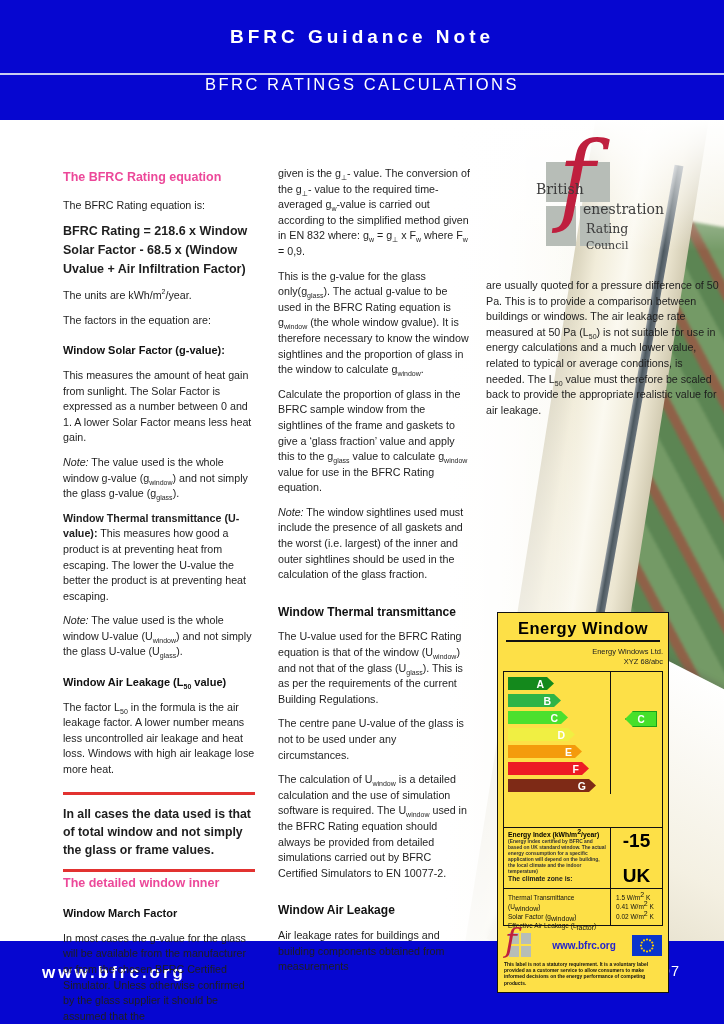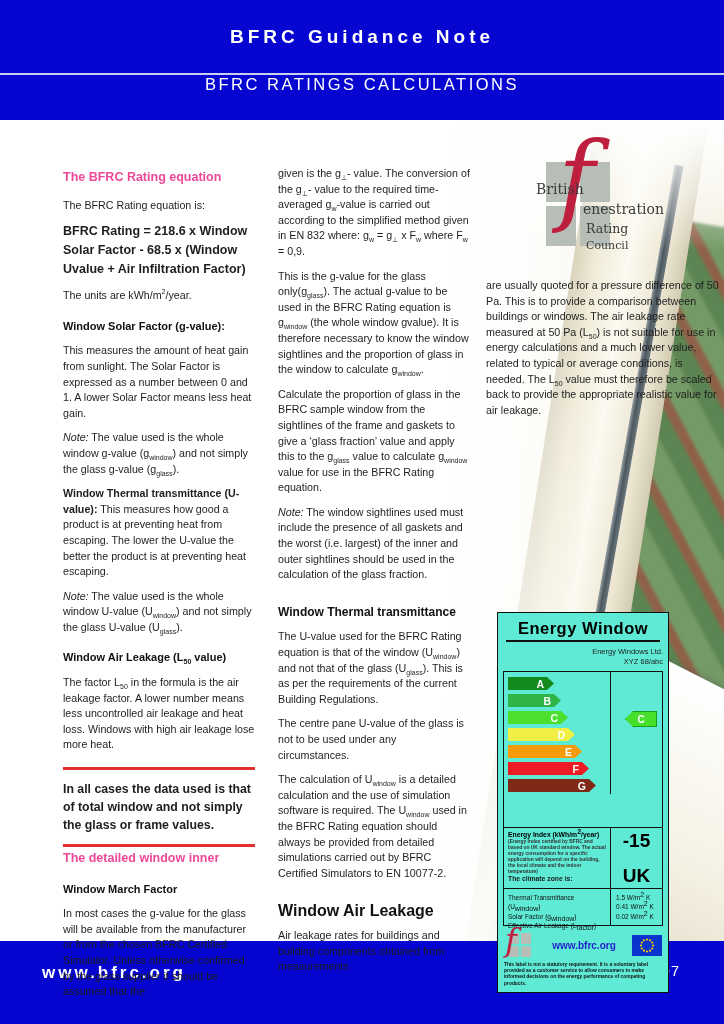--- a/index.html
+++ b/index.html
@@ -54,21 +54,21 @@
   .lg-squares div{background:#b7bdb7;}
   .lg-f{position:absolute;left:24px;top:-20px;font-family:"DejaVu Serif",serif;font-style:italic;
         font-size:100px;line-height:100px;color:#bf1f3e;z-index:2;}
   .lg-word{position:absolute;font-family:"DejaVu Serif",serif;color:#3c3c3c;z-index:3;}
   .lg-british{left:2px;top:34px;font-size:14px;}
   .lg-fen{left:49px;top:54px;font-size:14px;color:#3c3c3c;}
   .lg-rating{left:52px;top:73px;font-size:12.5px;}
   .lg-council{left:52px;top:90px;font-size:11px;}
 
   
-  .energy-label{position:absolute;left:497px;top:492px;width:172px;background:#5eead4;
+  .energy-label{position:absolute;left:497px;top:492px;width:172px;background:#fde047;
                 border:1px solid #111;z-index:5;padding:6px 5px 5px;box-sizing:border-box;}
   .el-title{font-size:16.5px;font-weight:bold;text-align:center;letter-spacing:.5px;color:#000;}
   .el-underline{height:2px;background:#111;margin:2px 3px 5px;}
   .el-company,.el-product{text-align:right;font-size:7.5px;line-height:9.5px;color:#222;}
   .el-table{border:1px solid #111;margin-top:5px;}
   .el-chart{position:relative;height:122px;}
   .el-right{position:absolute;top:0;bottom:0;left:106px;right:0;border-left:1px solid #111;}
   .el-bands{position:absolute;left:0;top:3px;width:106px;}
   .el-band-row{height:17px;display:flex;align-items:center;padding-left:4px;}
   .el-band{height:13px;display:flex;align-items:center;justify-content:flex-end;padding-right:10px;
@@ -129,20 +129,21 @@
       <div class="ph-frame"></div>
       <div class="ph-frame2"></div>
       <div class="ph-fade"></div>
     </div>
 
     <div class="col col1">
       <div class="h-section">The BFRC Rating equation</div>
       <p style="margin-bottom:9px">The BFRC Rating equation is:</p>
       <p class="equation">BFRC Rating = 218.6 x Window Solar Factor - 68.5 x (Window Uvalue + Air Infiltration Factor)</p>
       <p>The units are kWh/m<sup>2</sup>/year.</p>
+      <p>The factors in the equation are:</p>
       <div class="h-sub">Window Solar Factor (g-value):</div>
       <p>This measures the amount of heat gain from sunlight. The Solar Factor is expressed as a number between 0 and 1. A lower Solar Factor means less heat gain.</p>
       <p><i>Note:</i> The value used is the whole window g-value (g<sub>window</sub>) and not simply the glass g-value (g<sub>glass</sub>).</p>
       <p><b>Window Thermal transmittance (U-value):</b> This measures how good a product is at preventing heat from escaping. The lower the U-value the better the product is at preventing heat escaping.</p>
       <p><i>Note:</i> The value used is the whole window U-value (U<sub>window</sub>) and not simply the glass U-value (U<sub>glass</sub>).</p>
       <div class="h-sub">Window Air Leakage (L<sub>50</sub> value)</div>
       <p>The factor L<sub>50</sub> in the formula is the air leakage factor. A lower number means less uncontrolled air leakage and heat loss. Windows with high air leakage lose more heat.</p>
       <div class="callout">In all cases the data used is that of total window and not simply the glass or frame values.</div>
       <div class="h-section">The detailed window inner</div>
       <div class="h-sub">Window March Factor</div>
@@ -151,21 +152,21 @@
 
     <div class="col col2">
       <p>given is the g<sub>⊥</sub>- value. The conversion of the g<sub>⊥</sub>- value to the required time-averaged g<sub>w</sub>-value is carried out according to the simplified method given in EN 832 where: g<sub>w</sub> = g<sub>⊥</sub> x F<sub>w</sub> where F<sub>w</sub> = 0,9.</p>
       <p>This is the g-value for the glass only(g<sub>glass</sub>). The actual g-value to be used in the BFRC Rating equation is g<sub>window</sub> (the whole window gvalue). It is therefore necessary to know the window sightlines and the proportion of glass in the window to calculate g<sub>window</sub>.</p>
       <p>Calculate the proportion of glass in the BFRC sample window from the sightlines of the frame and gaskets to give a ‘glass fraction’ value and apply this to the g<sub>glass</sub> value to calculate g<sub>window</sub> value for use in the BFRC Rating equation.</p>
       <p><i>Note:</i> The window sightlines used must include the presence of all gaskets and the worst (i.e. largest) of the inner and outer sightlines should be used in the calculation of the glass fraction.</p>
       <div class="h-sub" style="font-size:12px;margin-top:22px">Window Thermal transmittance</div>
       <p>The U-value used for the BFRC Rating equation is that of the window (U<sub>window</sub>) and not that of the glass (U<sub>glass</sub>). This is as per the requirements of the current Building Regulations.</p>
       <p>The centre pane U-value of the glass is not to be used under any circumstances.</p>
       <p>The calculation of U<sub>window</sub> is a detailed calculation and the use of simulation software is required. The U<sub>window</sub> used in the BFRC Rating equation should always be provided from detailed simulations carried out by BFRC Certified Simulators to EN 10077-2.</p>
-      <div class="h-sub" style="font-size:16px;margin-top:22px">Window Air Leakage</div>
+      <div class="h-sub" style="font-size:12px;margin-top:22px">Window Air Leakage</div>
       <p>Air leakage rates for buildings and building components obtained from measurements</p>
     </div>
 
     <div class="col col3">
       <div class="bfrc-logo">
         <div class="lg-squares">
           <div></div>
             <div></div>
             <div></div>
             <div></div>

